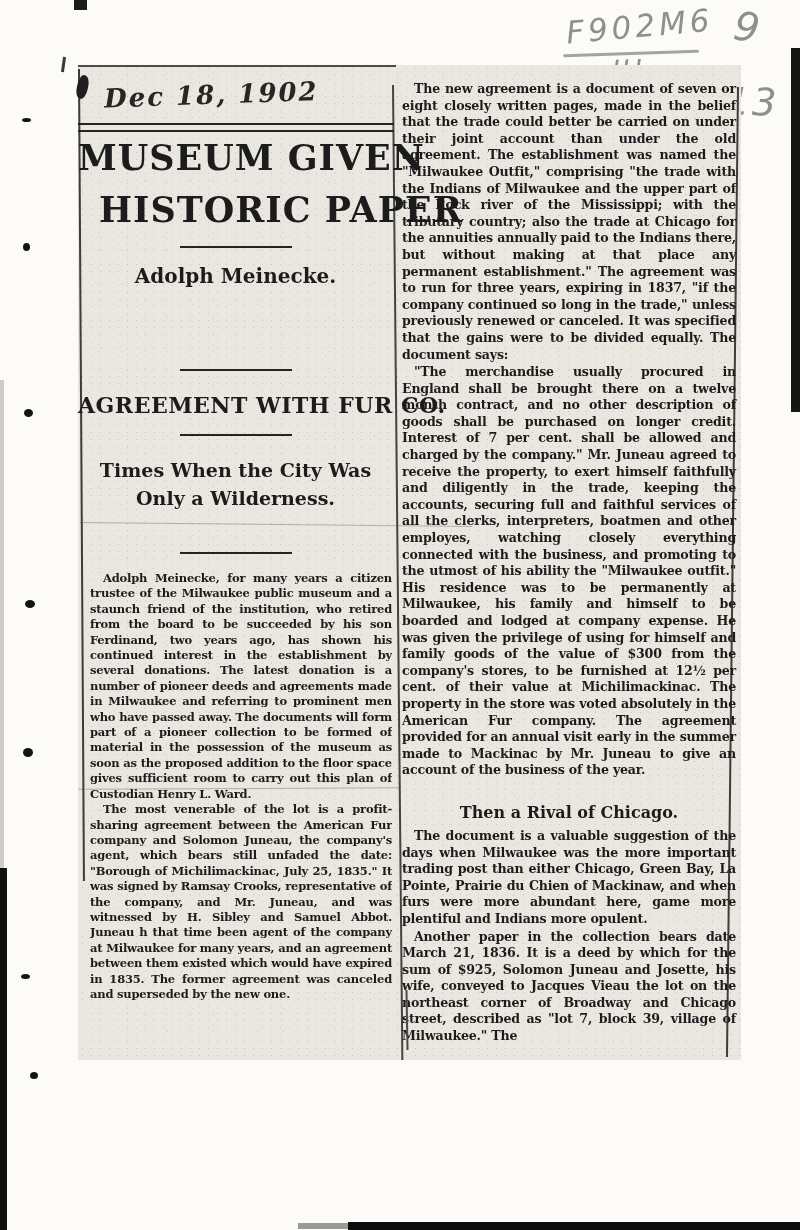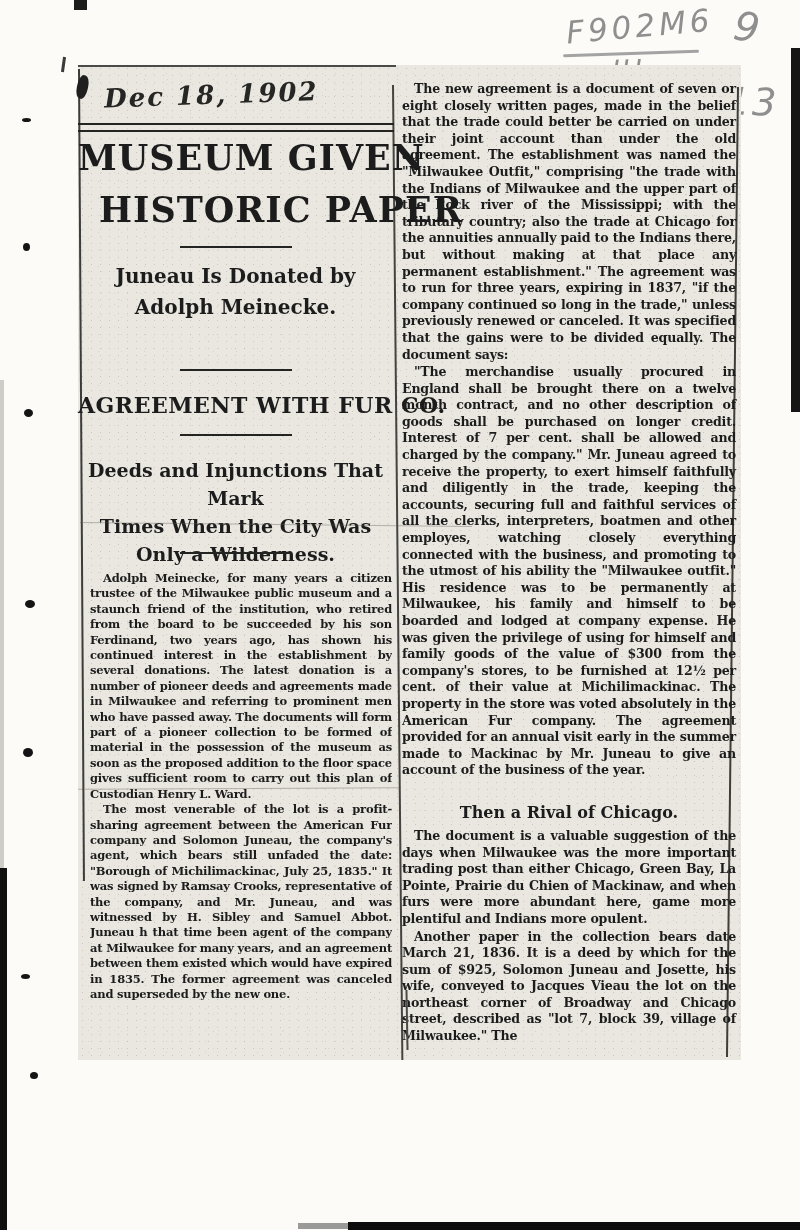--- a/index.html
+++ b/index.html
@@ -117,28 +117,26 @@
     <div class="col-divider"></div>
     <div class="right-rule"></div>
 
     <div class="lcol">
       <div class="hand-date">Dec 18, 1902</div>
       <div class="double-rule"></div>
       <div class="headline1">MUSEUM GIVEN</div>
       <div class="headline2">HISTORIC PAPER</div>
       <div class="shortrule r-a"></div>
       <div class="deck">
-        <div>Juneau Is Donated by</div>
         <div>Adolph Meinecke.</div>
       </div>
       <div class="shortrule r-b"></div>
       <div class="crosshead">AGREEMENT WITH FUR CO.</div>
       <div class="shortrule r-c"></div>
       <div class="subdeck">
-        <div>Deeds and Injunctions That Mark</div>
         <div>Times When the City Was</div>
         <div>Only a Wilderness.</div>
       </div>
       <div class="shortrule r-d"></div>
       <div class="lbody">
         <p>Adolph Meinecke, for many years a citizen trustee of the Milwaukee public museum and a staunch friend of the institution, who retired from the board to be succeeded by his son Ferdinand, two years ago, has shown his continued interest in the establishment by several donations. The latest donation is a number of pioneer deeds and agreements made in Milwaukee and referring to prominent men who have passed away. The documents will form part of a pioneer collection to be formed of material in the possession of the museum as soon as the proposed addition to the floor space gives sufficient room to carry out this plan of Custodian Henry L. Ward.</p>
         <p>The most venerable of the lot is a profit-sharing agreement between the American Fur company and Solomon Juneau, the company's agent, which bears still unfaded the date: "Borough of Michilimackinac, July 25, 1835." It was signed by Ramsay Crooks, representative of the company, and Mr. Juneau, and was witnessed by H. Sibley and Samuel Abbot. Juneau h that time been agent of the company at Milwaukee for many years, and an agreement between them existed which would have expired in 1835. The former agreement was canceled and superseded by the new one.</p>
       </div>
     </div>
 

